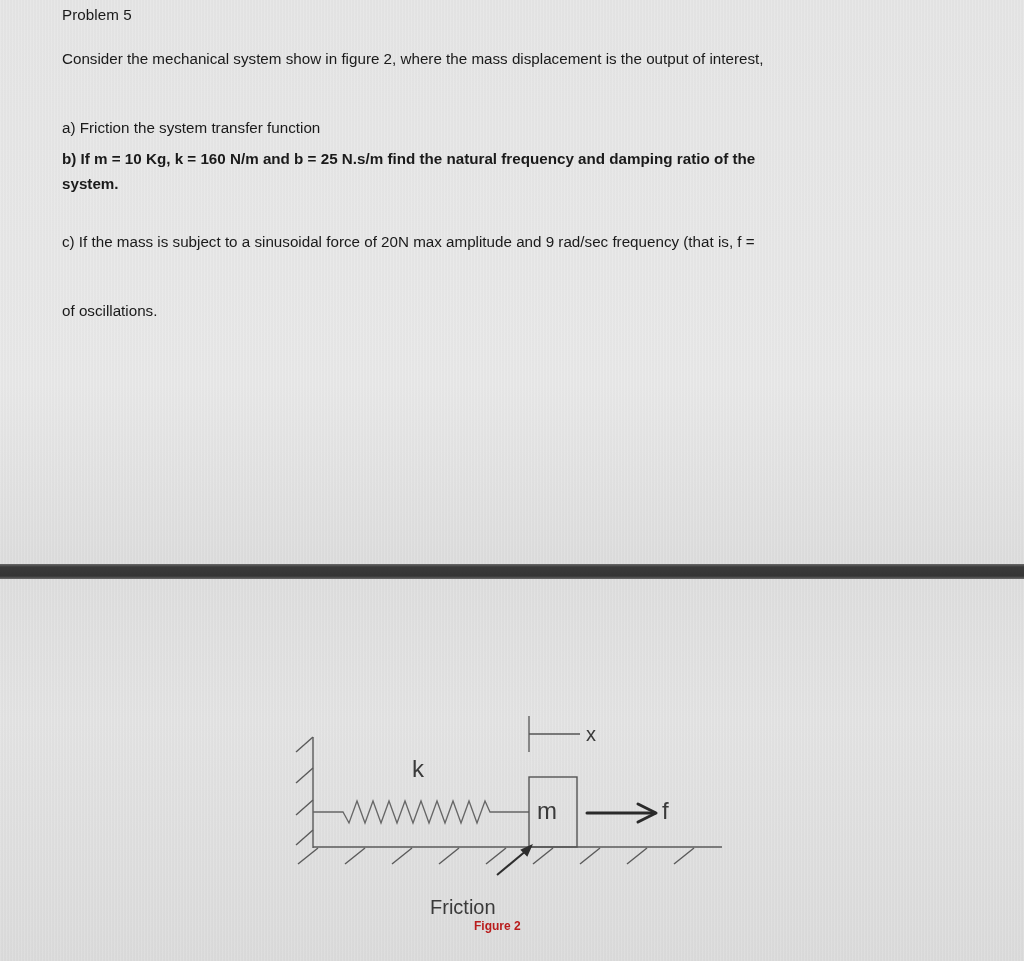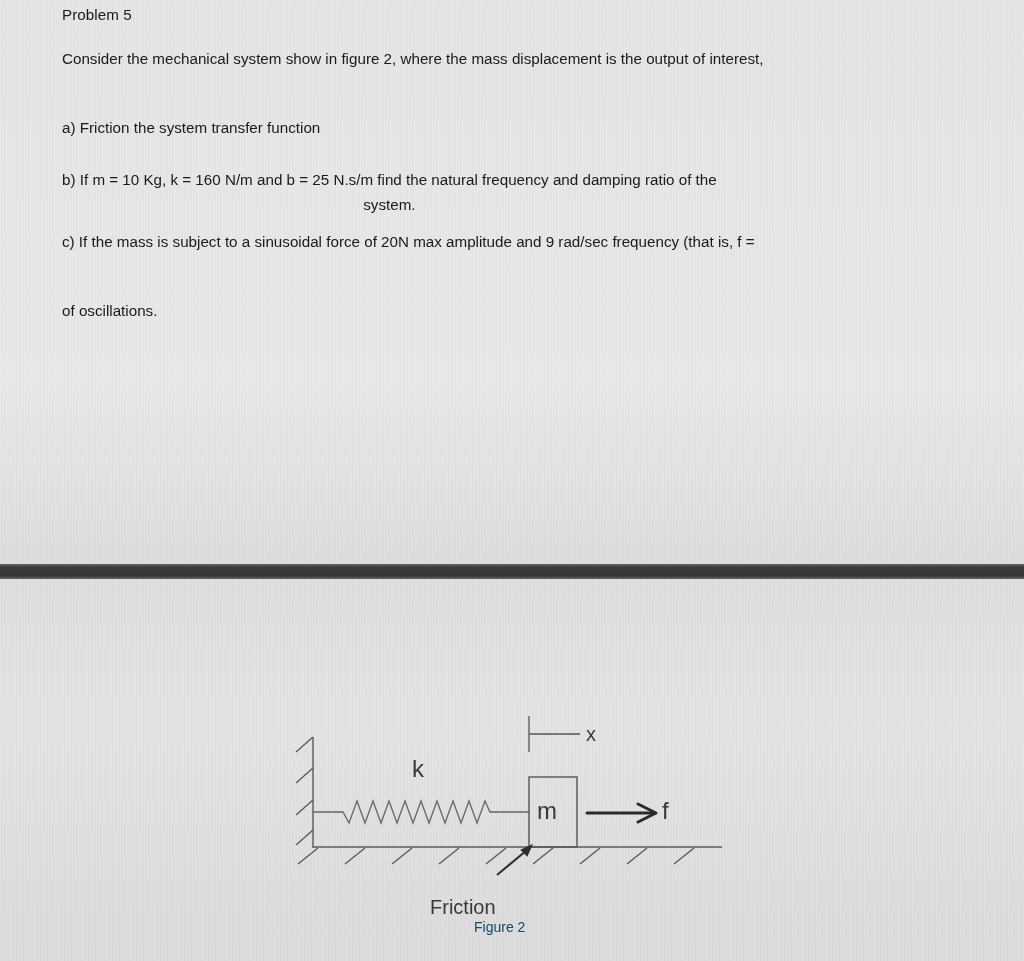--- a/index.html
+++ b/index.html
@@ -6,43 +6,43 @@
   body {
     width:1024px; height:961px; overflow:hidden; position:relative;
     background:
       repeating-linear-gradient(90deg, rgba(255,255,255,0.06) 0px, rgba(255,255,255,0.06) 1px, rgba(0,0,0,0.035) 2px, rgba(0,0,0,0) 3px),
       linear-gradient(180deg, #e6e6e6 0%, #e9e9e9 40%, #dedede 58%, #e4e4e4 75%, #dcdcdc 100%);
     font-family: "Liberation Sans", "DejaVu Sans", sans-serif;
     color:#1a1a1a;
   }
   .txt { position:absolute; left:62px; font-size:15.2px; line-height:23px; letter-spacing:0.05px; white-space:nowrap; }
   .block { position:absolute; left:62px; font-size:15.2px; line-height:25px; white-space:nowrap; }
-  .line { display:block;text-align:center; }
+  .line { display:block; }
   .bar {
     position:absolute; left:0; top:564px; width:1024px; height:15px;
     background: linear-gradient(180deg, #6a6a6a 0%, #3a3a3a 20%, #353535 80%, #6a6a6a 100%);
   }
   svg.fig { position:absolute; left:0; top:0; }
-  .figlabel { position:absolute; font-size:14px; color:#0c4a6e; white-space:nowrap; }
+  .figlabel { position:absolute; font-size:12px; color:#b91c1c; white-space:nowrap;font-weight:bold; }
   .diagtxt { position:absolute; color:#3a3a3a; white-space:nowrap; font-family:"Liberation Sans", sans-serif; }
 </style>
 </head>
 <body>
 
 <div class="txt" style="top:3px;">Problem 5</div>
 
 <div class="block" style="top:46px;">
   <span class="line">Consider the mechanical system show in figure 2, where the mass displacement is the output of interest,</span>
 </div>
 
 <div class="block" style="top:115px;">
   <span class="line">a) Friction the system transfer function</span>
 </div>
 
-<div class="block" style="top:167px;">
+<div class="block" style="top:146px;font-weight:bold;">
   <span class="line">b) If m = 10 Kg, k = 160 N/m and b = 25 N.s/m find the natural frequency and damping ratio of the</span>
   <span class="line">system.</span>
 </div>
 
 <div class="block" style="top:229px;">
   <span class="line">c)  If the mass is subject to a sinusoidal force of 20N max amplitude and 9 rad/sec frequency (that is, f =</span>
 </div>
 
 <div class="block" style="top:298px;">
   <span class="line">of oscillations.</span>

